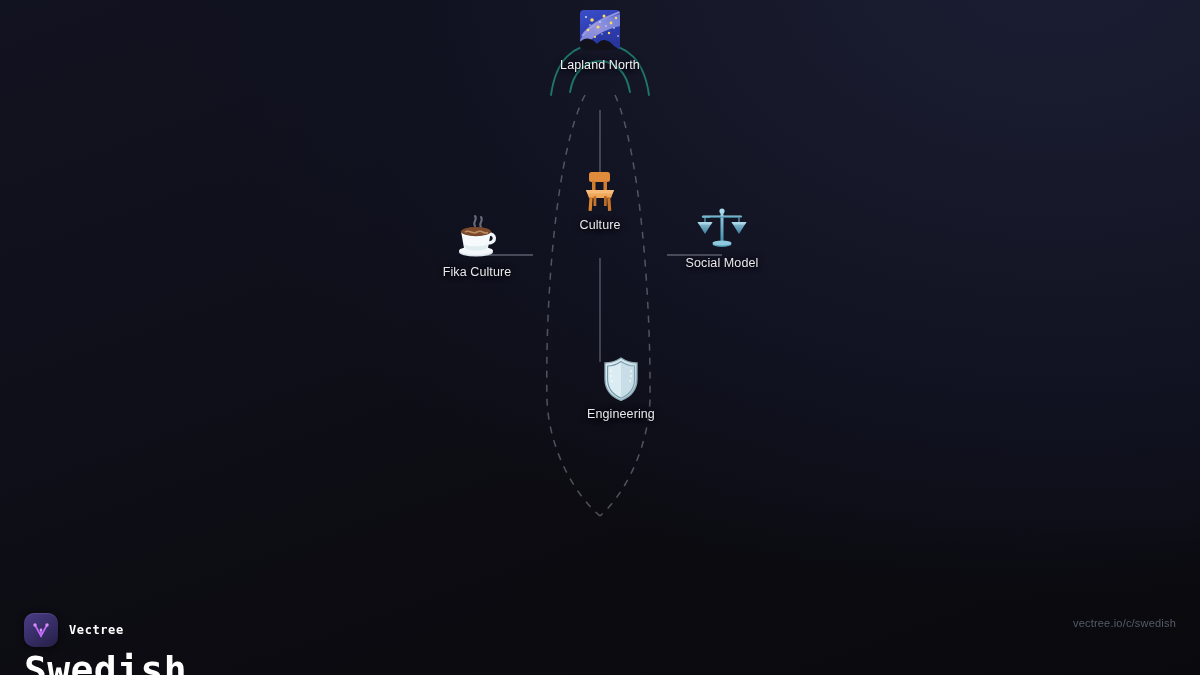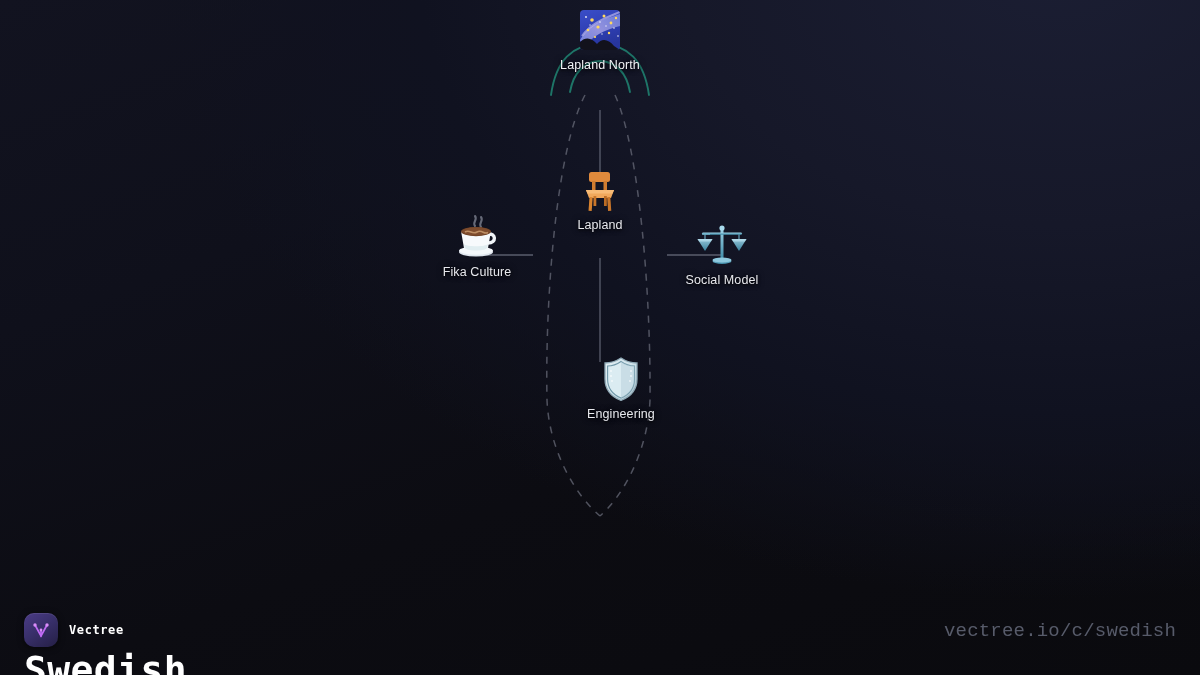--- a/index.html
+++ b/index.html
@@ -111,23 +111,23 @@
     font-size: 38px;
     font-weight: bold;
     color: #ffffff;
     letter-spacing: 0.4px;
     line-height: 44px;
   }
 
   #footer-url {
     position: absolute;
     right: 24px;
-    bottom: 33px;
-    font-family: Liberation Mono, monospace;
-    font-size: 19px;
+    bottom: 46px;
+    font-family: Liberation Sans, sans-serif;
+    font-size: 11px;
     color: #575b6a;
     letter-spacing: 0.2px;
   }
 </style>
 </head>
 <body>
 
 <div id="app">
 
   <svg id="graph-canvas" viewBox="0 0 1200 675" preserveAspectRatio="none" aria-hidden="true">
@@ -202,21 +202,21 @@
         <rect x="14" y="14" width="3.5" height="10" fill="#d07c30"></rect>
         <rect x="25.5" y="14" width="3.5" height="10" fill="#d07c30"></rect>
         <path d="M8 23 L36 23 L33 31 L11 31 Z" fill="#f0a85c"></path>
         <path d="M8 23 L36 23 L34.6 26.5 L9.4 26.5 Z" fill="#f7bb77"></path>
         <rect x="11" y="30" width="3.2" height="14" fill="#d8832f" transform="rotate(4 12.6 37)"></rect>
         <rect x="29.6" y="30" width="3.2" height="14" fill="#c9762a" transform="rotate(-4 31.2 37)"></rect>
         <rect x="15.5" y="29" width="2.8" height="10" fill="#c9762a"></rect>
         <rect x="26" y="29" width="2.8" height="10" fill="#bb6c24"></rect>
       </svg>
     </div>
-    <div class="node-label">Lapland</div>
+    <div class="node-label">Culture</div>
   </div>
 
   <div class="node" style="left:477px; top:247px;">
     <div class="node-emoji">
       <svg width="50" height="46" viewBox="0 0 50 46">
         <g fill="none" stroke="#6b6f7d" stroke-width="2.1" stroke-linecap="round" opacity="0.95">
           <path d="M23 12 C 20 8, 26 6, 23 2"></path>
           <path d="M29 13 C 26 9, 32 7, 29 3"></path>
         </g>
         <ellipse cx="24" cy="38" rx="17" ry="4.6" fill="#dfe6ee"></ellipse>
@@ -225,21 +225,21 @@
         <path d="M9 17 L39 17 L36.2 33 C 35.8 35.4, 33.6 36.6, 24 36.6 C 14.4 36.6, 12.2 35.4, 11.8 33 Z" fill="#f7fafc"></path>
         <ellipse cx="24" cy="17.6" rx="15" ry="4.6" fill="#6b4026"></ellipse>
         <ellipse cx="24" cy="17.3" rx="14" ry="4.1" fill="#7e4c2d"></ellipse>
         <path d="M13 18 C 18 15, 20 21, 25 18 C 30 15, 32 21, 36 18.5" fill="none" stroke="#c99b70" stroke-width="1.6" opacity="0.85"></path>
         <path d="M12 30 C 14 33, 34 33, 36 30 L35.3 33.6 C 34.5 35.6, 31 36.6, 24 36.6 C 17 36.6, 13.5 35.6, 12.7 33.6 Z" fill="#cfe3e8" opacity="0.55"></path>
       </svg>
     </div>
     <div class="node-label">Fika Culture</div>
   </div>
 
-  <div class="node" style="left:722px; top:255px;justify-content:space-between;">
+  <div class="node" style="left:722px; top:238px;justify-content:space-between;">
     <div class="node-emoji">
       <svg width="52" height="46" viewBox="0 0 52 46">
         <defs>
           <linearGradient id="scaleG" x1="0" y1="0" x2="0" y2="1">
             <stop offset="0%" stop-color="#9fd3e6"></stop>
             <stop offset="100%" stop-color="#3d8ba8"></stop>
           </linearGradient>
         </defs>
         <rect x="24.5" y="6" width="3" height="32" fill="url(#scaleG)"></rect>
         <circle cx="26" cy="6" r="2.6" fill="#a9dcee"></circle>

